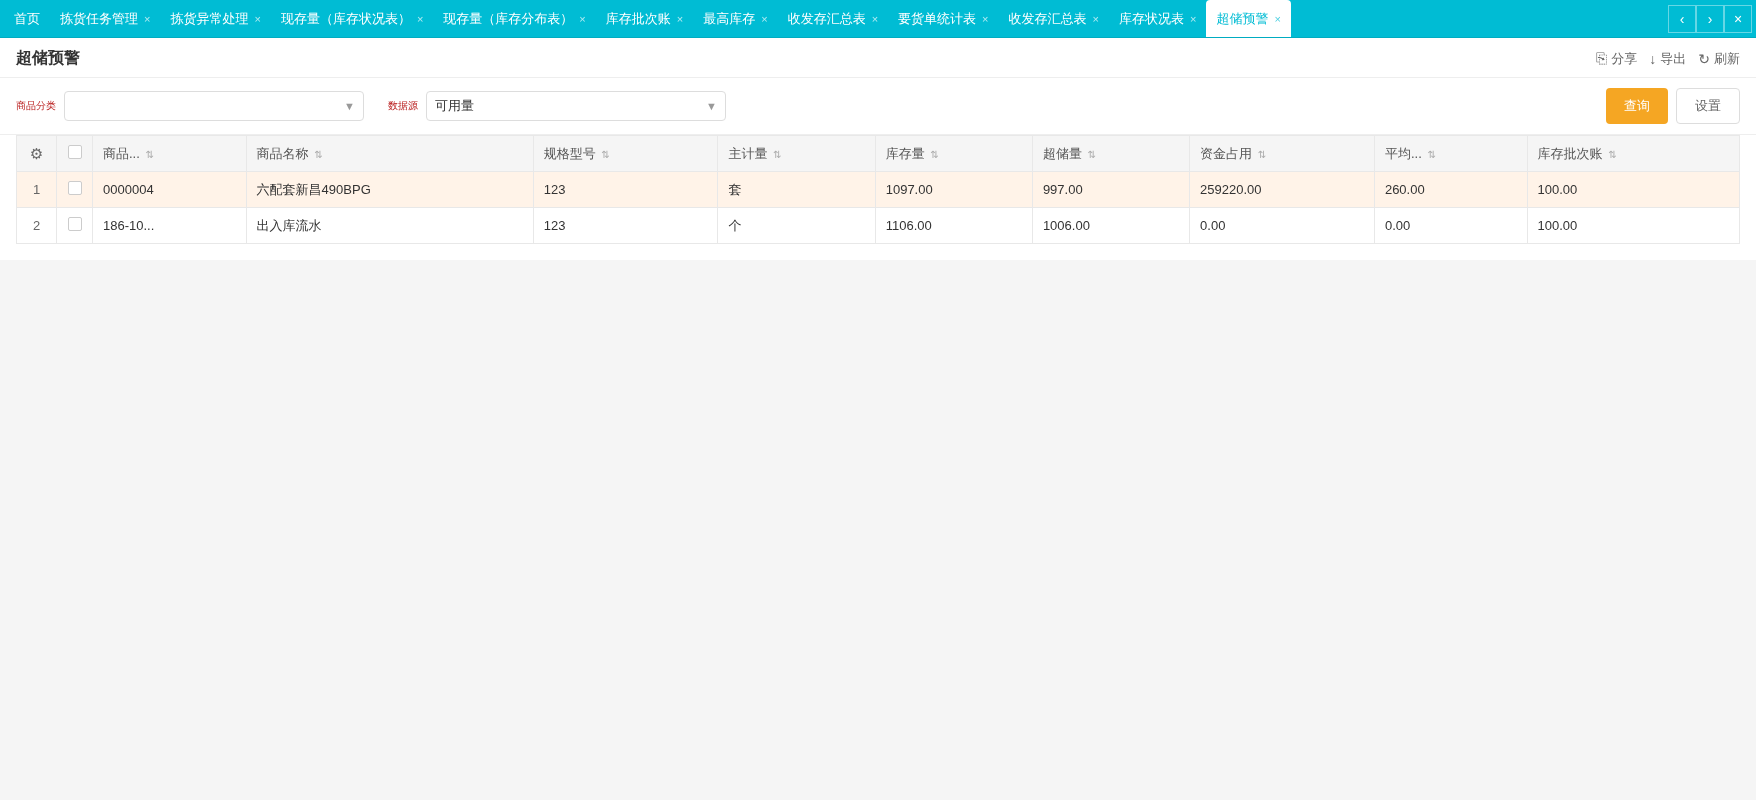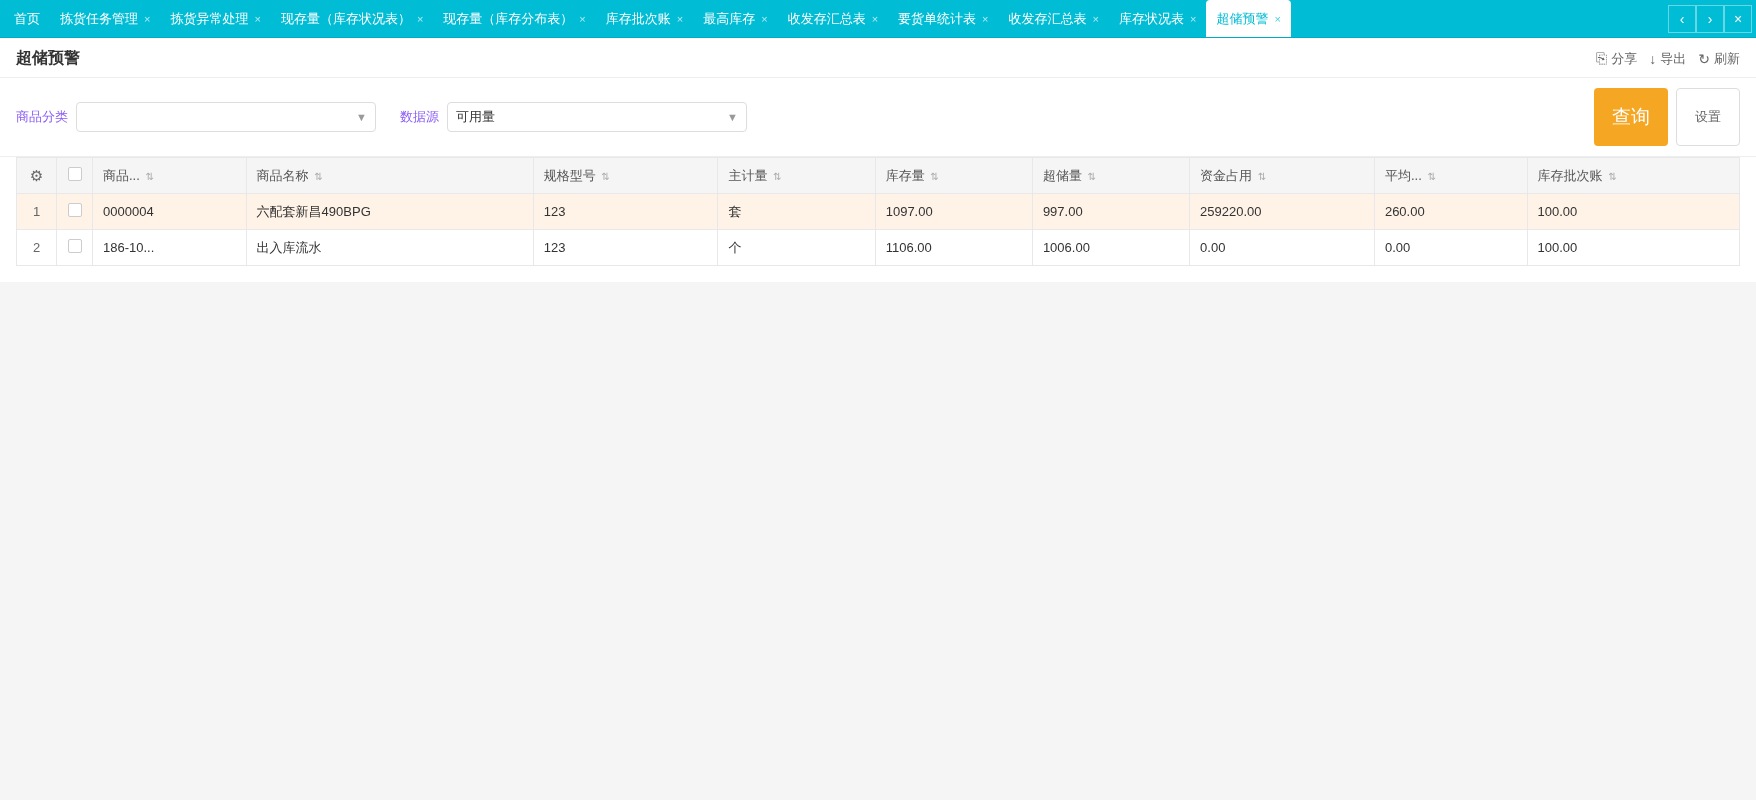--- a/index.html
+++ b/index.html
@@ -66,42 +66,42 @@
       display: flex;
       align-items: center;
       padding: 10px 16px;
       background: #fff;
       border-bottom: 1px solid #eee;
       gap: 24px;
     }
     .filter-group {
       display: flex; align-items: center; gap: 8px;
     }
-    .filter-label { color: #8b5cf6; font-size: 13px; }
+    .filter-label { color: #b91c1c; font-size: 10px; }
     .filter-select {
       display: flex; align-items: center;
       border: 1px solid #ddd; border-radius: 4px;
       padding: 4px 8px;
       width: 300px;
       background: #fff;
       cursor: pointer;
       justify-content: space-between;
       font-size: 13px;
       color: #333;
       height: 30px;
     }
     .filter-select .chevron { color: #999; font-size: 11px; }
     .filter-actions { margin-left: auto; display: flex; gap: 8px; }
     .btn-query {
       background: #f5a623; color: #fff; border: none;
-      padding: 6px 18px; border-radius: 4px; cursor: pointer; font-size: 19px;
+      padding: 6px 18px; border-radius: 4px; cursor: pointer; font-size: 13px;
     }
     .btn-settings {
       background: #fff; color: #666; border: 1px solid #ddd;
-      padding: 19px 18px; border-radius: 4px; cursor: pointer; font-size: 13px; text-align: center;
+      padding: 8px 18px; border-radius: 4px; cursor: pointer; font-size: 13px; text-align: center;
     }
 
     
     .main-content { background: #fff; padding: 0 16px 16px 16px; }
 
     
     .data-table {
       width: 100%;
       border-collapse: collapse;
       font-size: 13px;

